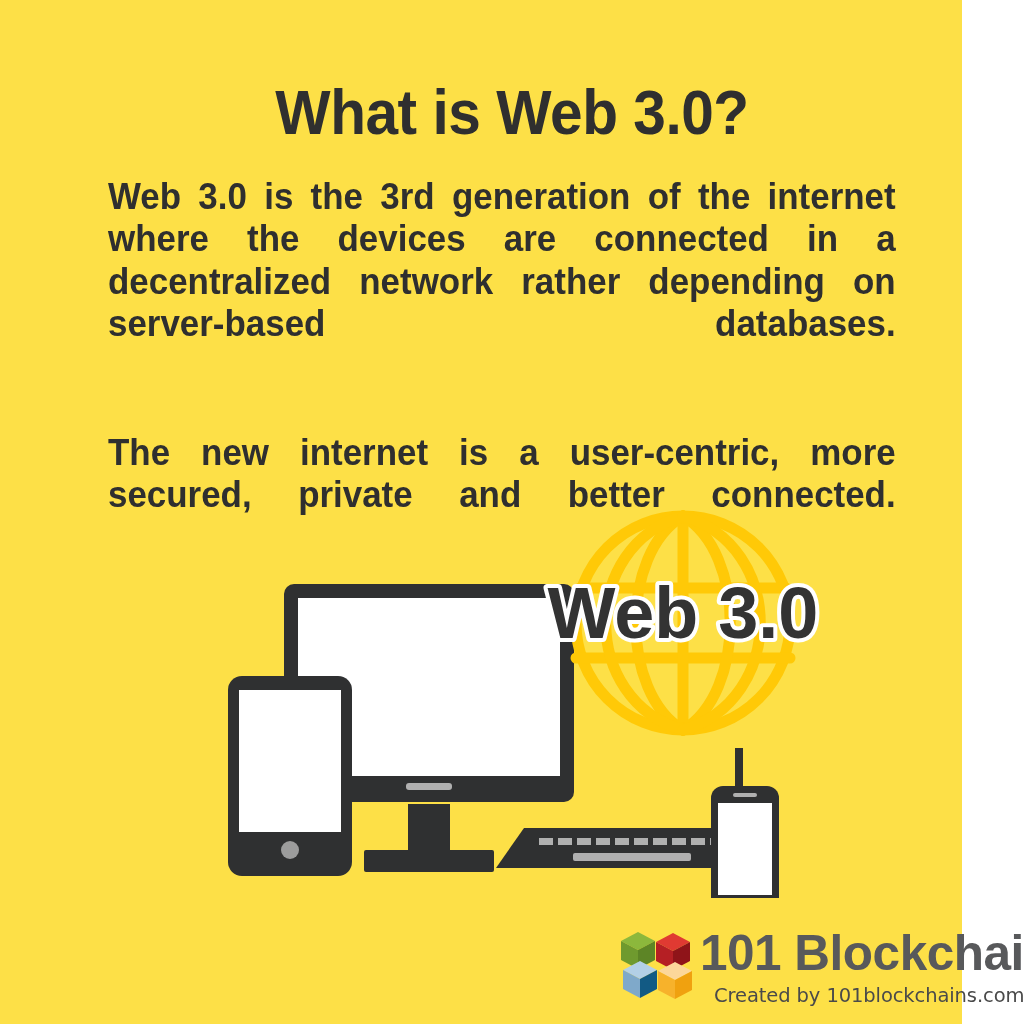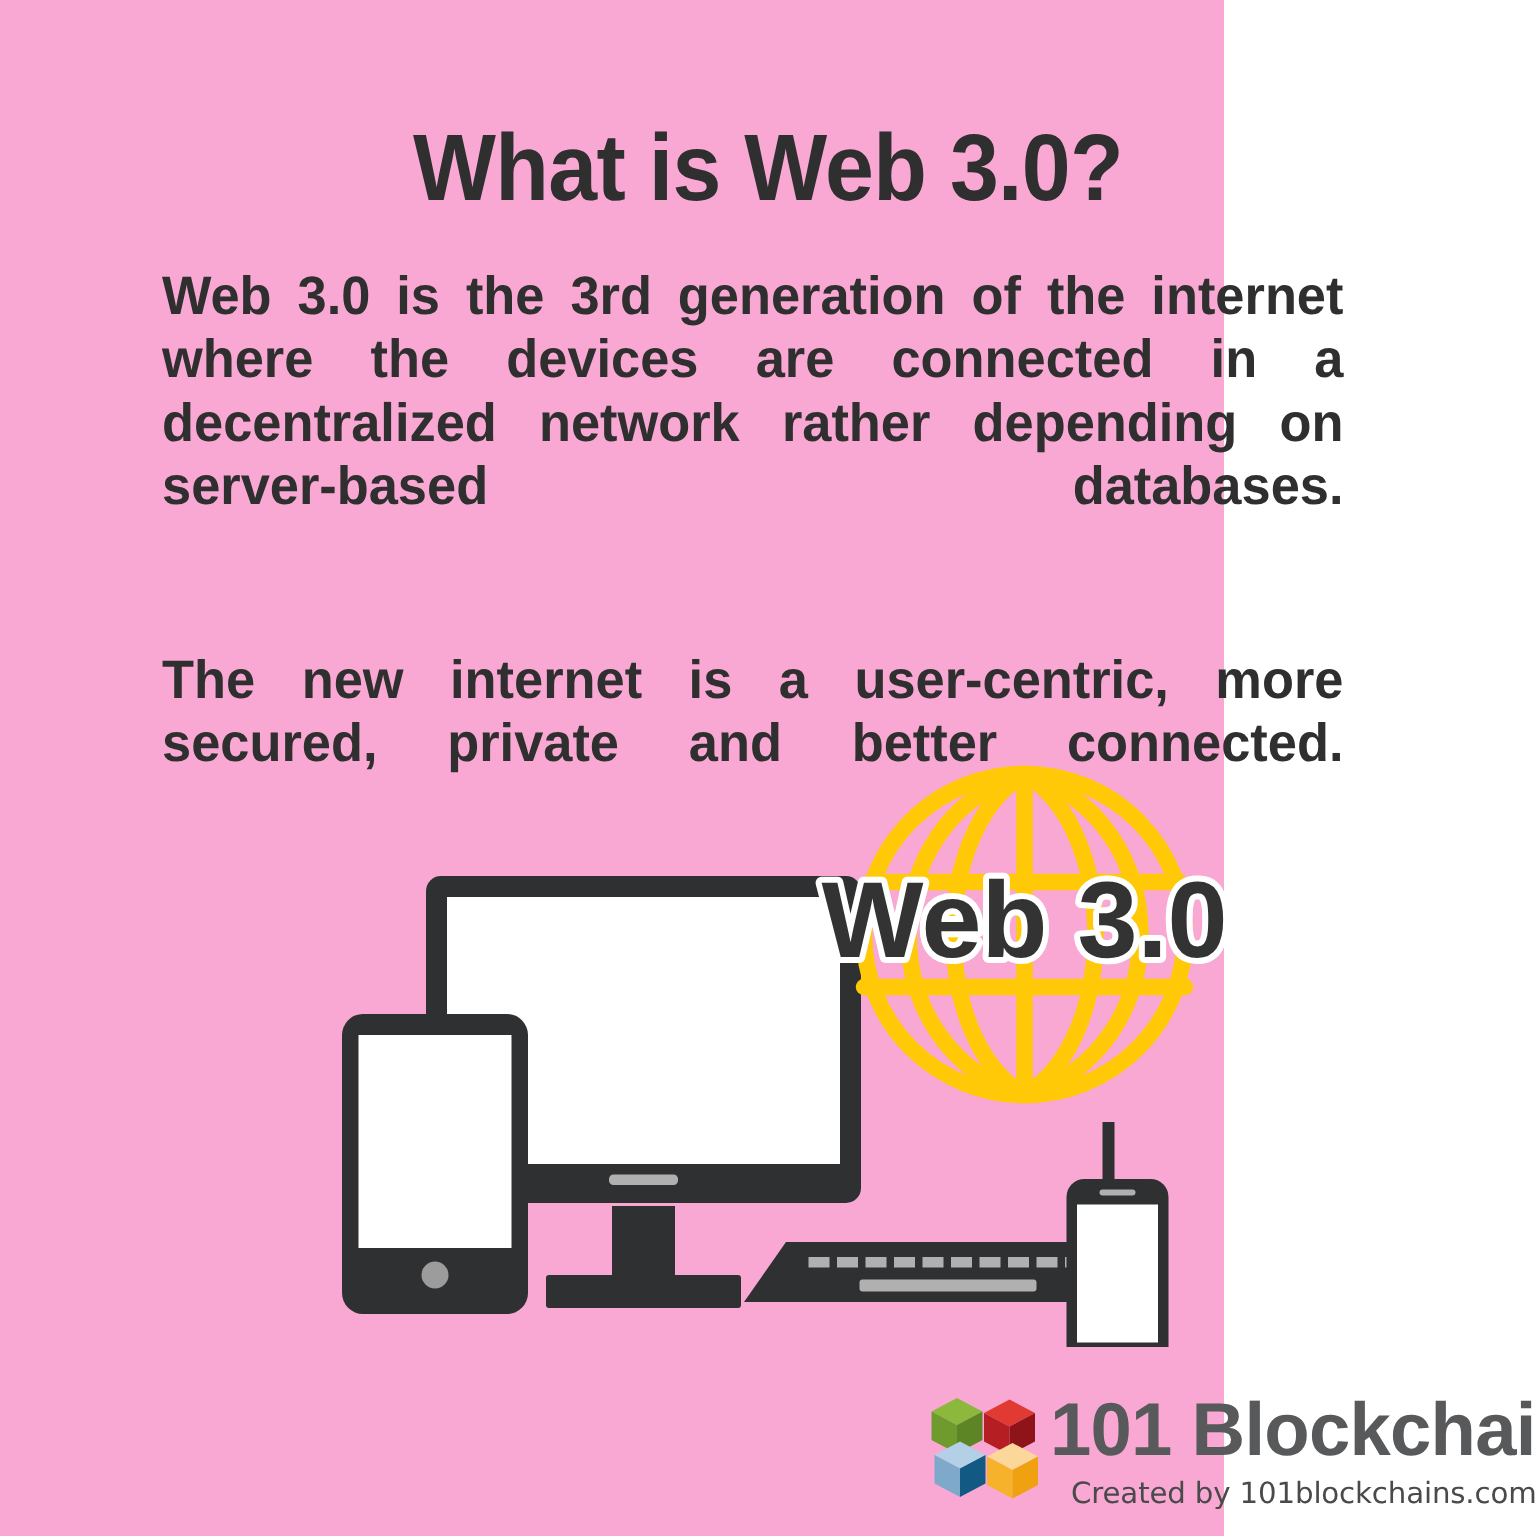--- a/index.html
+++ b/index.html
@@ -10,23 +10,23 @@
   body {
     width: 1024px;
     height: 1024px;
     font-family: "Liberation Sans", sans-serif;
     overflow: hidden;
     position: relative;
   }
 
   .poster {
     position: relative;
-    width: 816px;
+    width: 962px;
     height: 1024px;
-    background: #f9a8d4;
+    background: #fde047;
     box-sizing: border-box;
   }
 
   
   .title {
     position: absolute;
     top: 78px;
     left: 0;
     width: 1024px;
     text-align: center;

